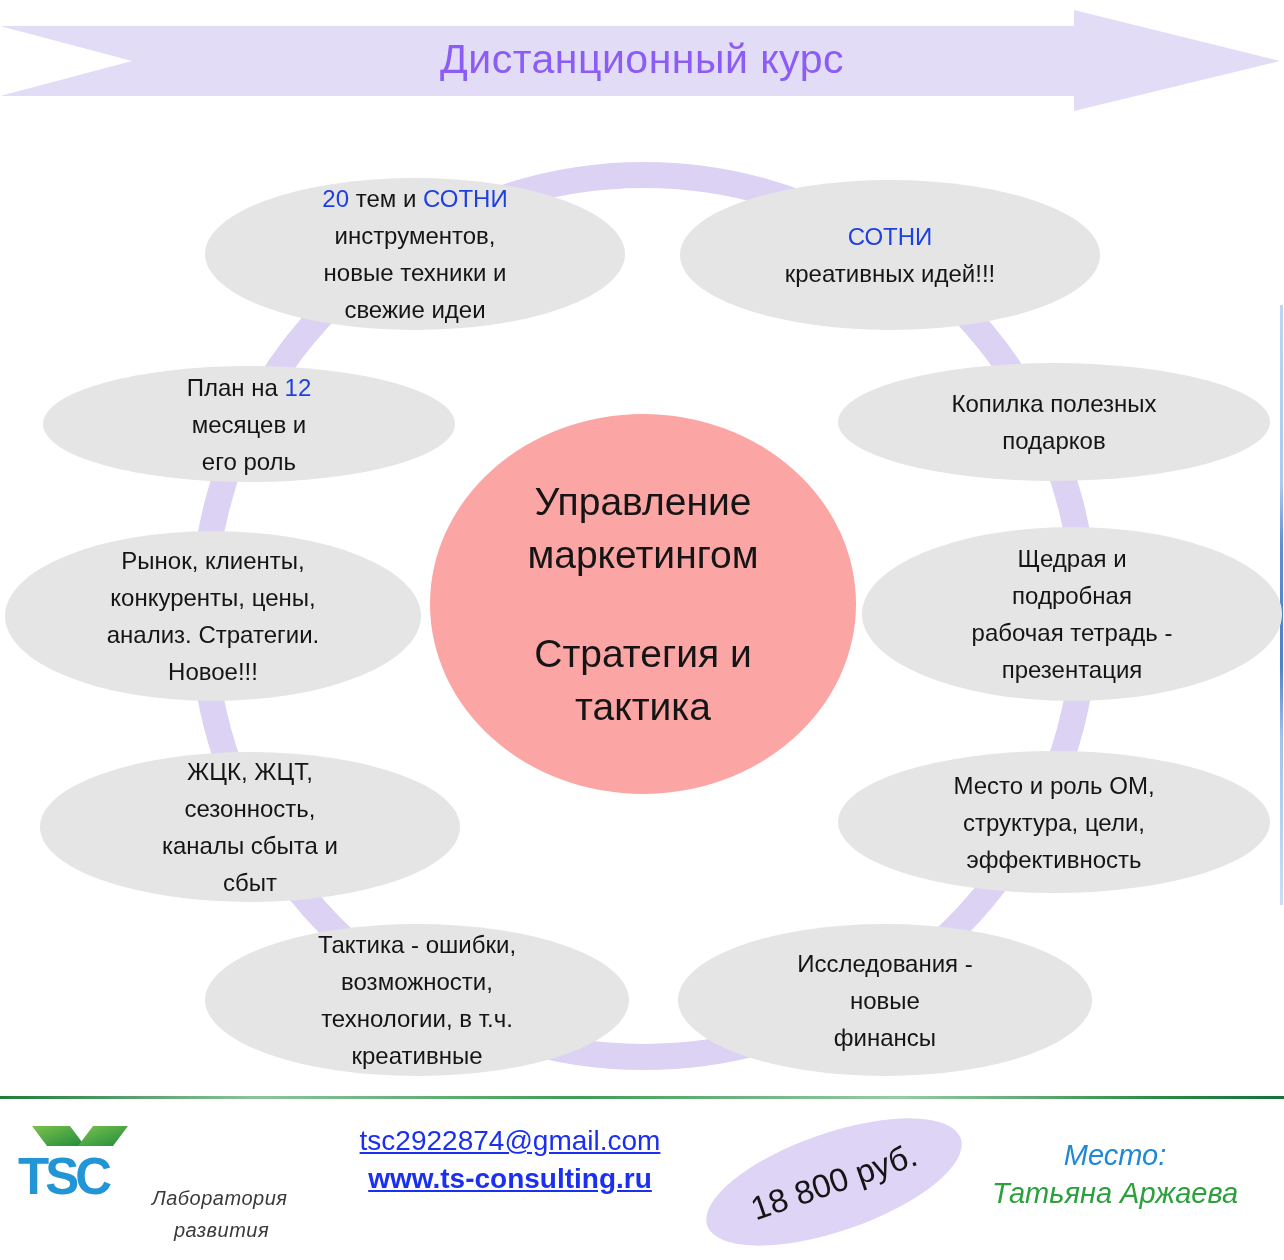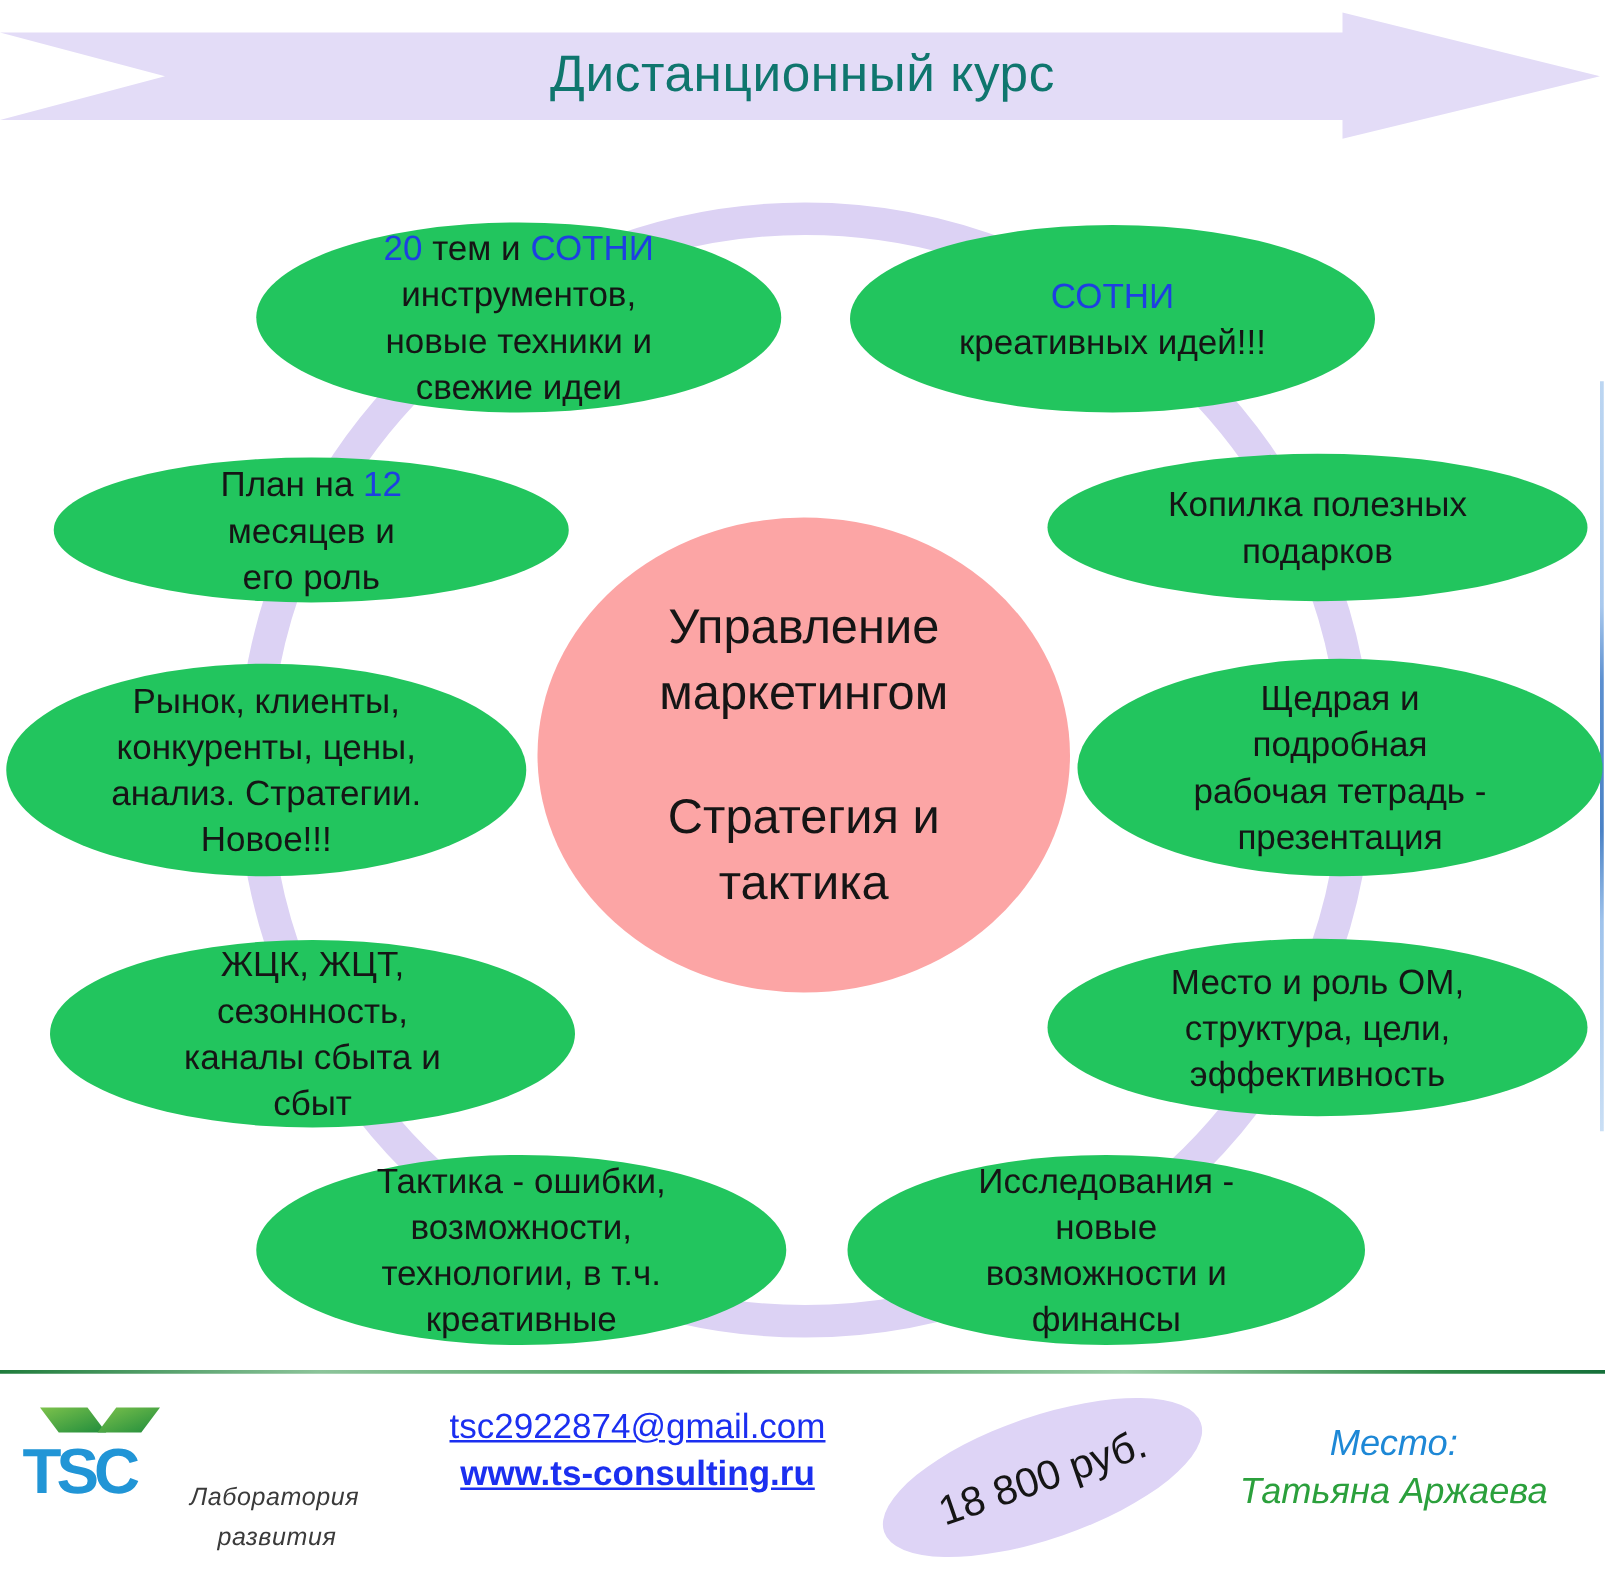--- a/index.html
+++ b/index.html
@@ -4,26 +4,26 @@
 <style>
   html,body{margin:0;padding:0;background:#fff;}
   .stage{
     position:relative;width:1284px;height:1260px;overflow:hidden;background:#ffffff;
     font-family:"Liberation Sans", sans-serif;color:#111;
   }
   svg{display:block;}
   .bg-layer{position:absolute;left:0;top:0;z-index:0;}
   .banner-title{
     position:absolute;left:0;top:36px;width:1284px;text-align:center;
-    font-size:41px;color:#0f766e;z-index:2;letter-spacing:0.5px;
+    font-size:41px;color:#8b5cf6;z-index:2;letter-spacing:0.5px;
   }
   .bubble{
-    position:absolute;z-index:3;background:#22c55e;border-radius:50%;
+    position:absolute;z-index:3;background:#e5e5e5;border-radius:50%;
     display:flex;flex-direction:column;justify-content:center;align-items:center;
-    text-align:center;font-size:28px;line-height:37px;color:#151515;
+    text-align:center;font-size:24px;line-height:37px;color:#151515;
   }
   .bubble .bl{white-space:pre;}
   .accent{color:#1e3fe2;}
   .center-circle{
     position:absolute;left:430px;top:414px;width:426px;height:380px;z-index:2;
     background:#fca5a5;border-radius:50%;
     display:flex;flex-direction:column;justify-content:center;align-items:center;
     text-align:center;font-size:39px;line-height:53px;color:#151515;
   }
   .center-circle .group2{margin-top:46px;}
@@ -115,21 +115,20 @@
   <div class="bubble" style="left:205px;top:924px;width:424px;height:152px">
     <div class="bl">Тактика - ошибки,</div>
     <div class="bl">возможности,</div>
     <div class="bl">технологии, в т.ч.</div>
     <div class="bl">креативные</div>
   </div>
 
   <div class="bubble" style="left:678px;top:924px;width:414px;height:152px">
     <div class="bl">Исследования -</div>
     <div class="bl">новые</div>
-    <div class="bl">возможности и</div>
     <div class="bl">финансы</div>
   </div>
 
   <div class="bubble" style="left:838px;top:751px;width:432px;height:142px">
     <div class="bl">Место и роль ОМ,</div>
     <div class="bl">структура, цели,</div>
     <div class="bl">эффективность</div>
   </div>
 
   <div class="bubble" style="left:862px;top:527px;width:420px;height:174px">

